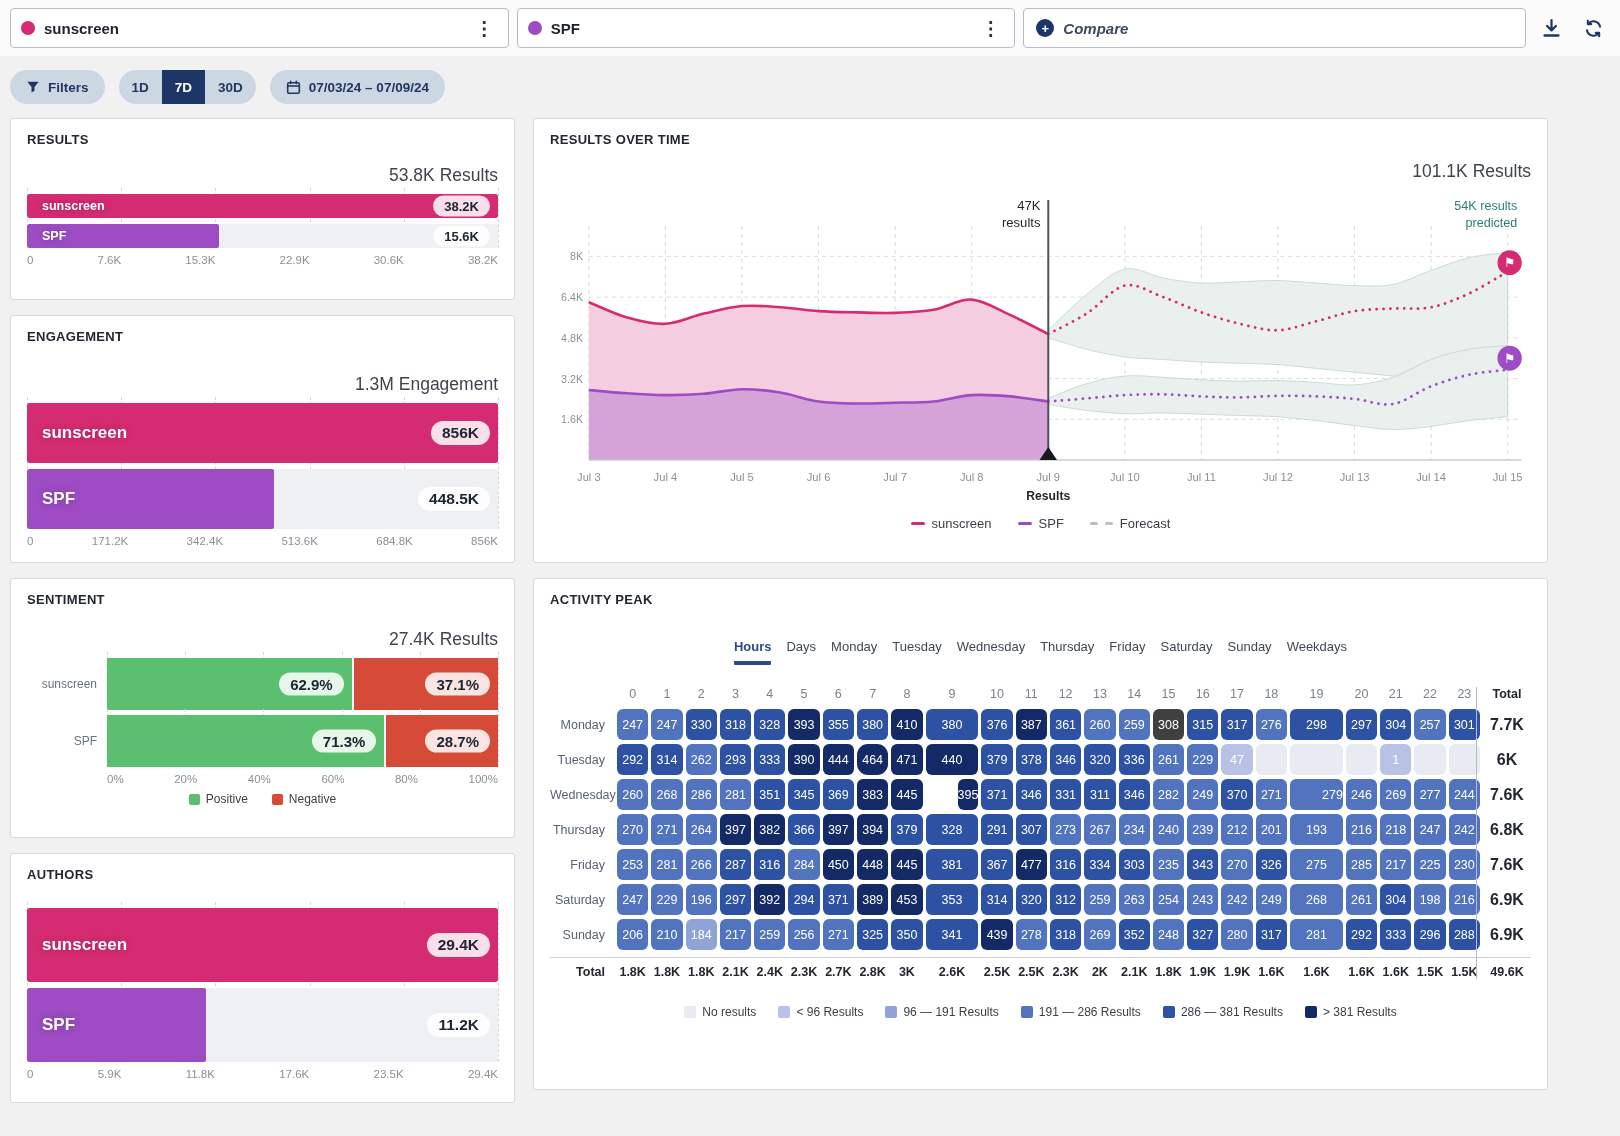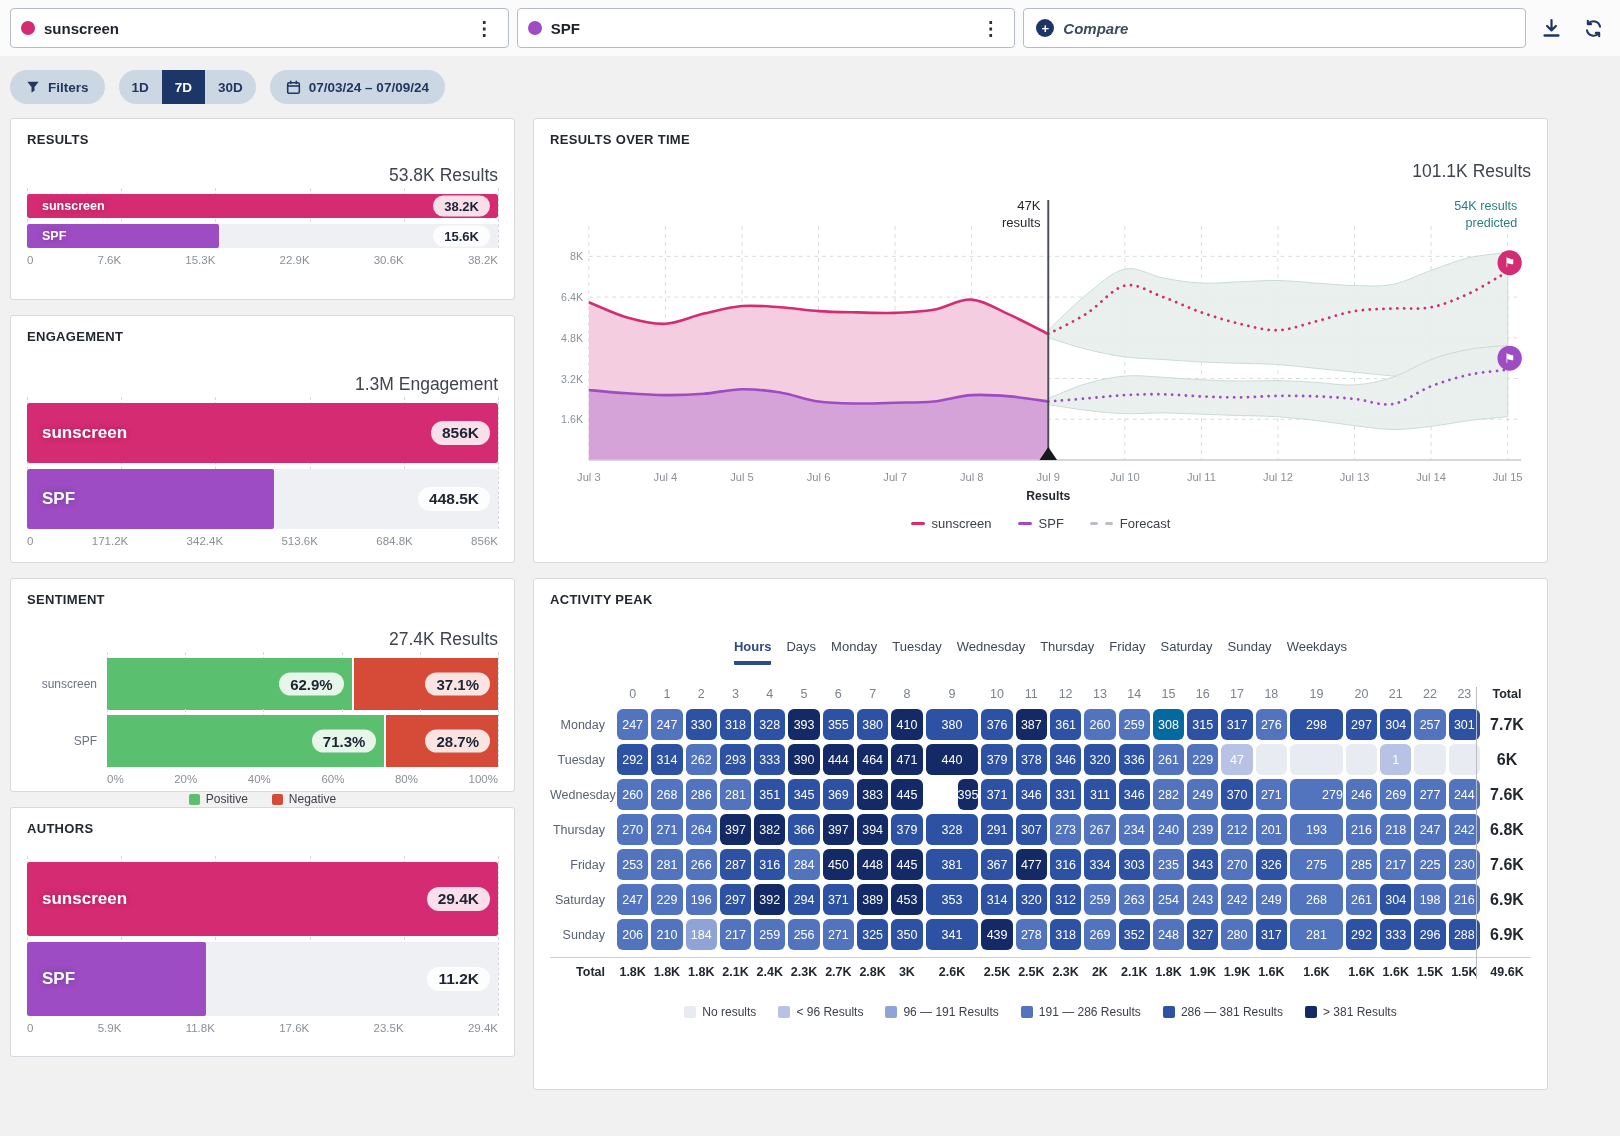--- a/index.html
+++ b/index.html
@@ -203,21 +203,21 @@
             <span>0</span>
             <span>171.2K</span>
             <span>342.4K</span>
             <span>513.6K</span>
             <span>684.8K</span>
             <span>856K</span>
           </div>
         </div>
     </div>
 
-    <div class="panel" style="height:214px">
+    <div class="panel" style="height:260px">
       <div class="ptitle">SENTIMENT</div>
       <div class="ptotal" style="margin-top:22px">27.4K Results</div>
       <div id="sentiment-chart">
           <div style="margin-top: 8px;">
             <div class="sent-row">
               <span class="sent-label">sunscreen</span>
               <div class="sent-track" style="position: relative;">
                 <div class="bgrid">
                   <i style="left: 0%;"></i>
                   <i style="left: 20%;"></i>
@@ -444,39 +444,39 @@
           <span class="hcell" style="background: rgb(19, 42, 102);">393</span>
           <span class="hcell" style="background: rgb(45, 81, 163);">355</span>
           <span class="hcell" style="background: rgb(45, 81, 163);">380</span>
           <span class="hcell" style="background: rgb(19, 42, 102);">410</span>
           <span class="hcell" style="background: rgb(45, 81, 163);">380</span>
           <span class="hcell" style="background: rgb(45, 81, 163);">376</span>
           <span class="hcell" style="background: rgb(19, 42, 102);">387</span>
           <span class="hcell" style="background: rgb(45, 81, 163);">361</span>
           <span class="hcell" style="background: rgb(82, 116, 191);">260</span>
           <span class="hcell" style="background: rgb(82, 116, 191);">259</span>
-          <span class="hcell" style="background: #0369a1;">308</span>
+          <span class="hcell" style="background: #404040;">308</span>
           <span class="hcell" style="background: rgb(45, 81, 163);">315</span>
           <span class="hcell" style="background: rgb(45, 81, 163);">317</span>
           <span class="hcell" style="background: rgb(82, 116, 191);">276</span>
           <span class="hcell" style="background: rgb(45, 81, 163);">298</span>
           <span class="hcell" style="background: rgb(45, 81, 163);">297</span>
           <span class="hcell" style="background: rgb(45, 81, 163);">304</span>
           <span class="hcell" style="background: rgb(82, 116, 191);">257</span>
           <span class="hcell" style="background: rgb(45, 81, 163);">301</span>
           <span class="hrowtot">7.7K</span>
           <span class="hday">Tuesday</span>
           <span class="hcell" style="background: rgb(45, 81, 163);">292</span>
           <span class="hcell" style="background: rgb(45, 81, 163);">314</span>
           <span class="hcell" style="background: rgb(82, 116, 191);">262</span>
           <span class="hcell" style="background: rgb(45, 81, 163);">293</span>
           <span class="hcell" style="background: rgb(45, 81, 163);">333</span>
           <span class="hcell" style="background: rgb(19, 42, 102);">390</span>
           <span class="hcell" style="background: rgb(19, 42, 102);">444</span>
-          <span class="hcell" style="background: rgb(19, 42, 102);">464</span>
+          <span class="hcell" style="background: rgb(19, 42, 102); border-radius: 11px;">464</span>
           <span class="hcell" style="background: rgb(19, 42, 102);">471</span>
           <span class="hcell" style="background: rgb(19, 42, 102);">440</span>
           <span class="hcell" style="background: rgb(45, 81, 163);">379</span>
           <span class="hcell" style="background: rgb(45, 81, 163);">378</span>
           <span class="hcell" style="background: rgb(45, 81, 163);">346</span>
           <span class="hcell" style="background: rgb(45, 81, 163);">320</span>
           <span class="hcell" style="background: rgb(45, 81, 163);">336</span>
           <span class="hcell" style="background: rgb(82, 116, 191);">261</span>
           <span class="hcell" style="background: rgb(82, 116, 191);">229</span>
           <span class="hcell" style="background: rgb(183, 194, 228);">47</span>

